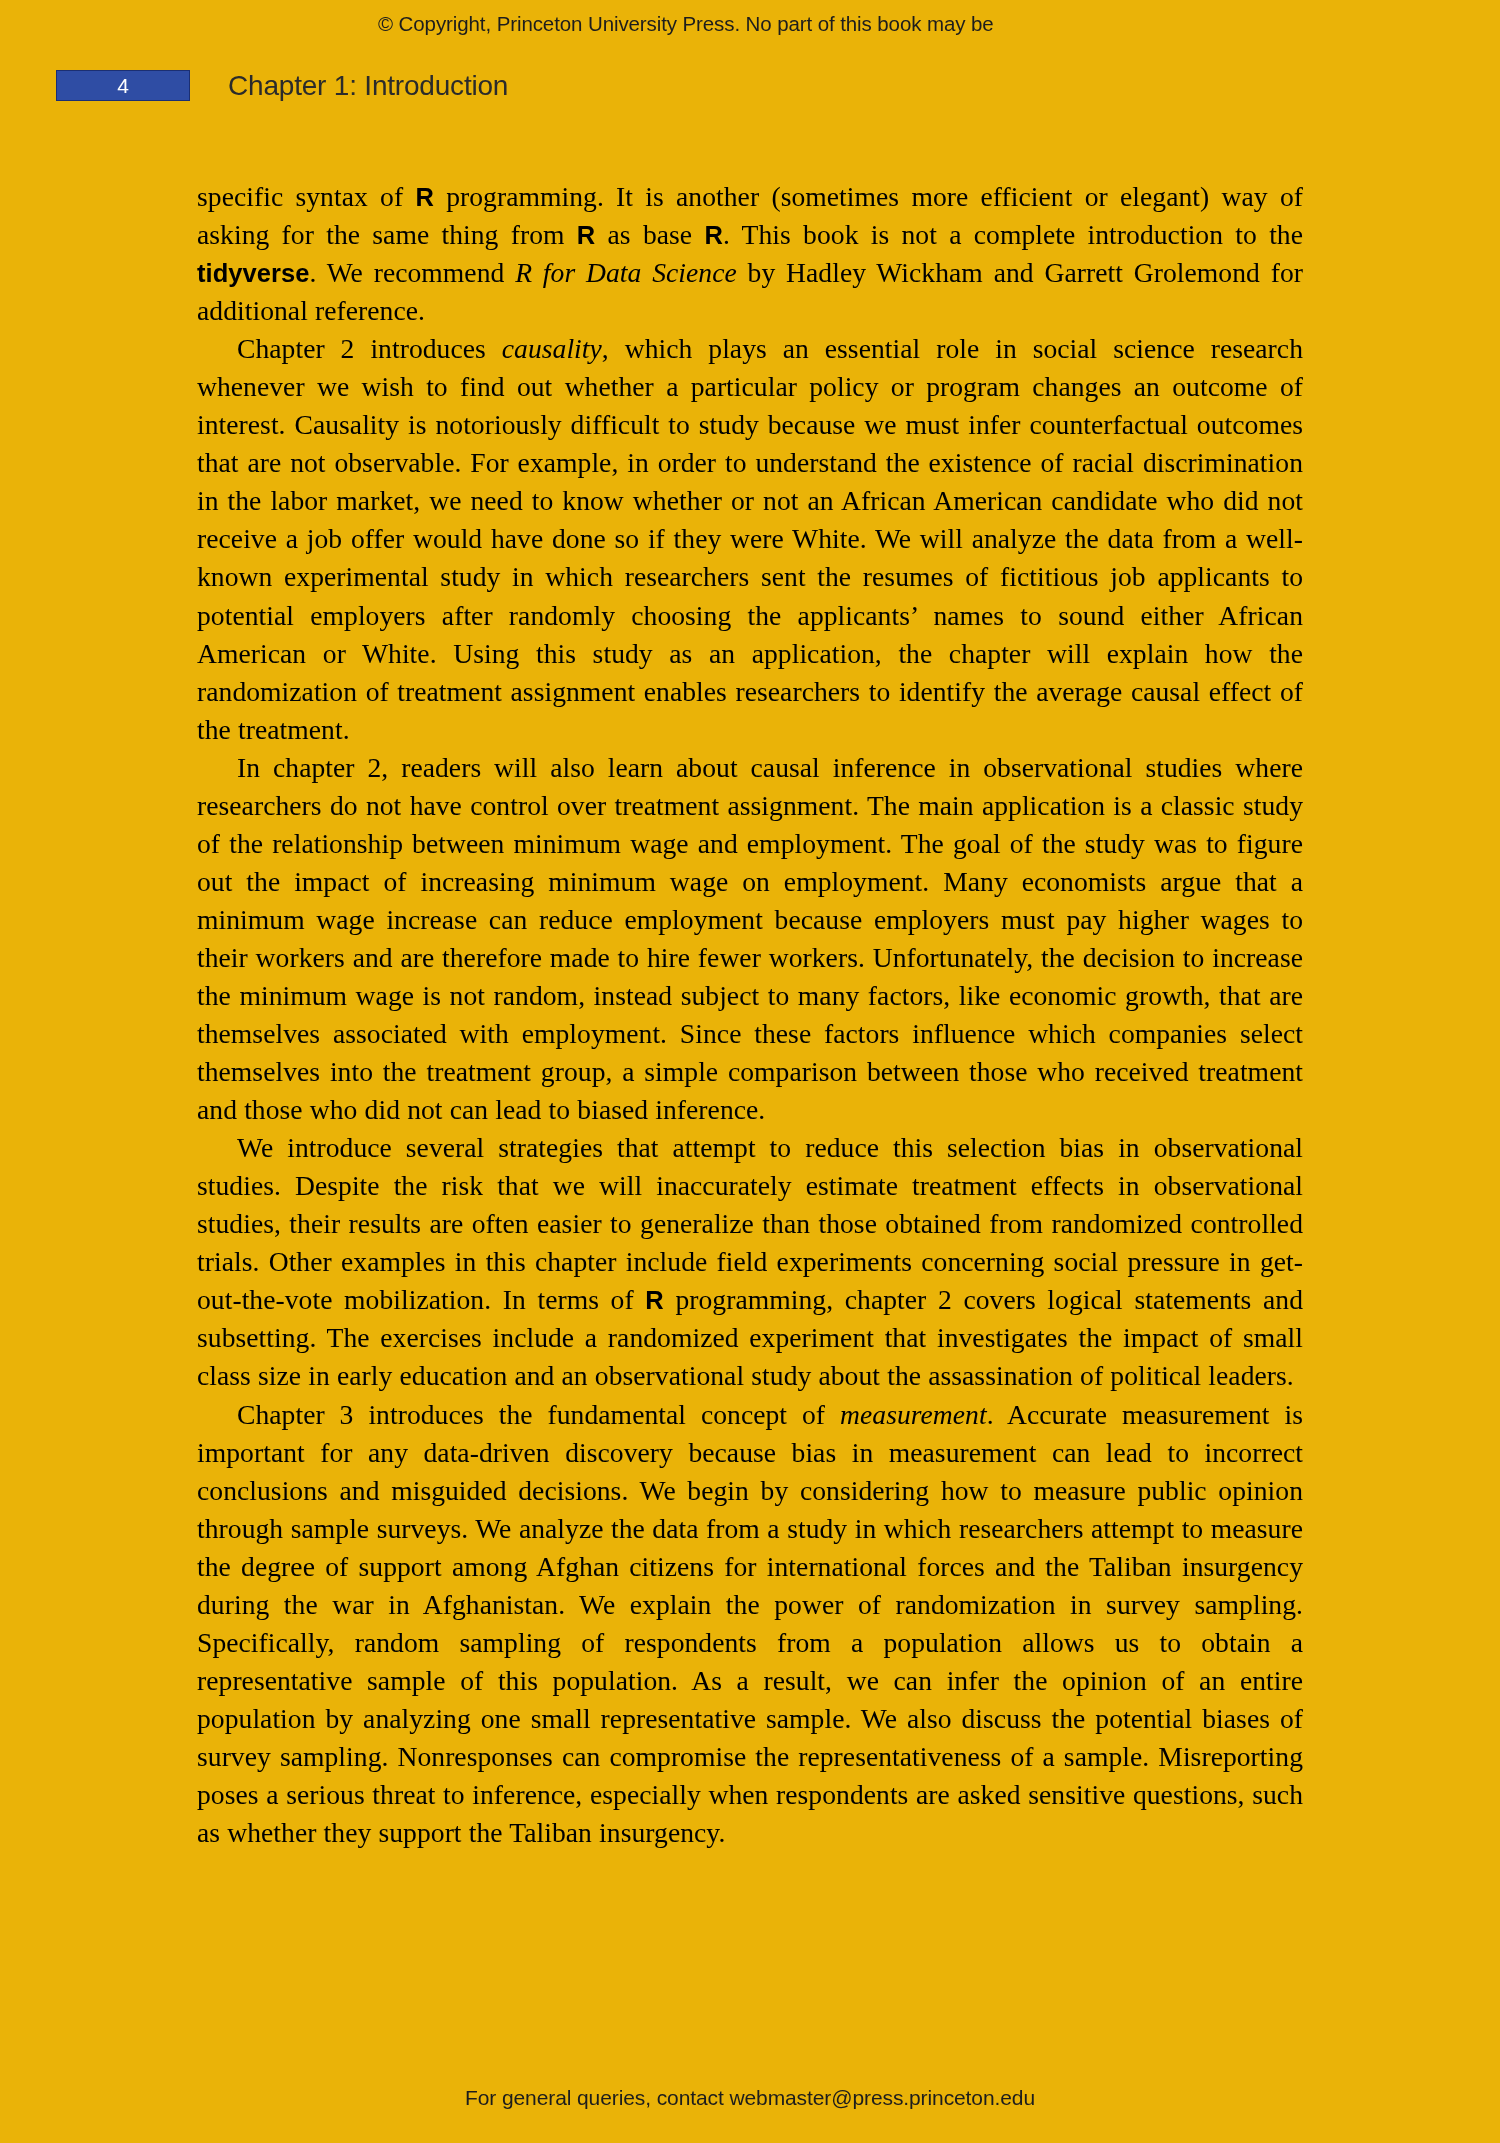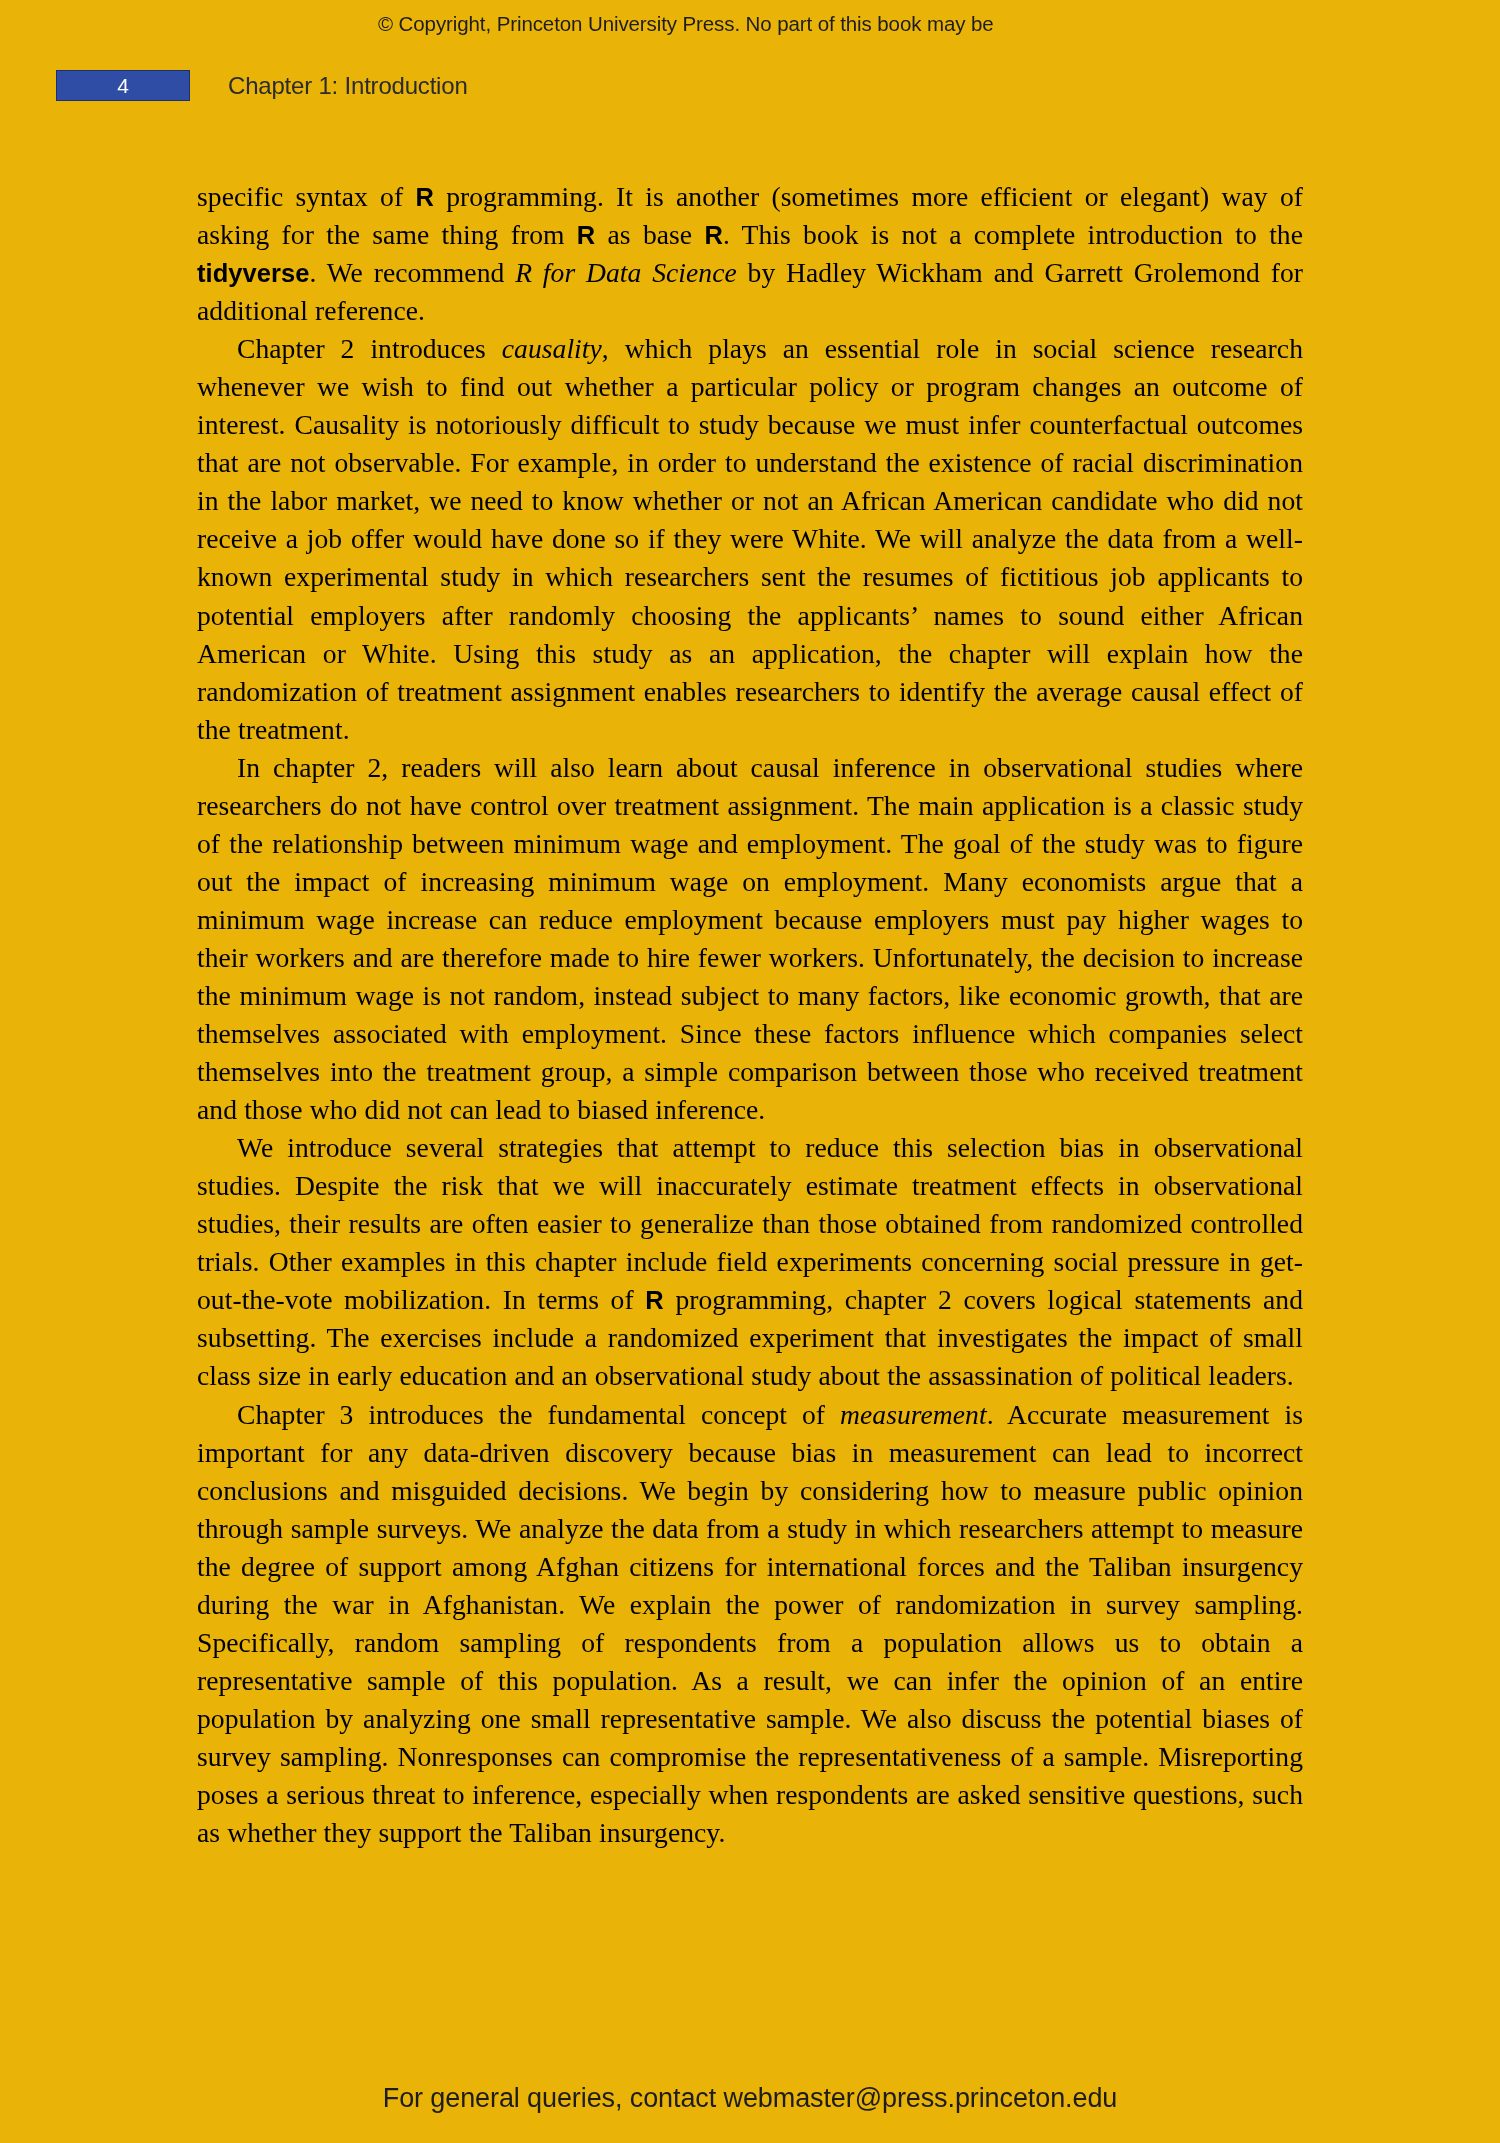--- a/index.html
+++ b/index.html
@@ -54,21 +54,21 @@
     font-family: "Liberation Sans", sans-serif;
     font-size: 21px;
     line-height: 29px;
     text-align: center;
   }
   .runhead-title {
     position: absolute;
     left: 228px;
     top: 1px;
     font-family: "Liberation Sans", sans-serif;
-    font-size: 24px;
+    font-size: 28px;
     line-height: 29px;
     color: #2b2b2b;
     letter-spacing: -0.2px;
     white-space: nowrap;
   }
 
   
   .body-col {
     position: absolute;
     left: 197px;
@@ -97,21 +97,21 @@
   }
 
   
   .footer {
     position: absolute;
     left: 0;
     top: 2084px;
     width: 1500px;
     text-align: center;
     font-family: "Liberation Sans", sans-serif;
-    font-size: 27px;
+    font-size: 21px;
     line-height: 28px;
     color: #1d1d1d;
     letter-spacing: -0.1px;
   }
 </style>
 </head>
 <body>
 
 <div class="page">
 

